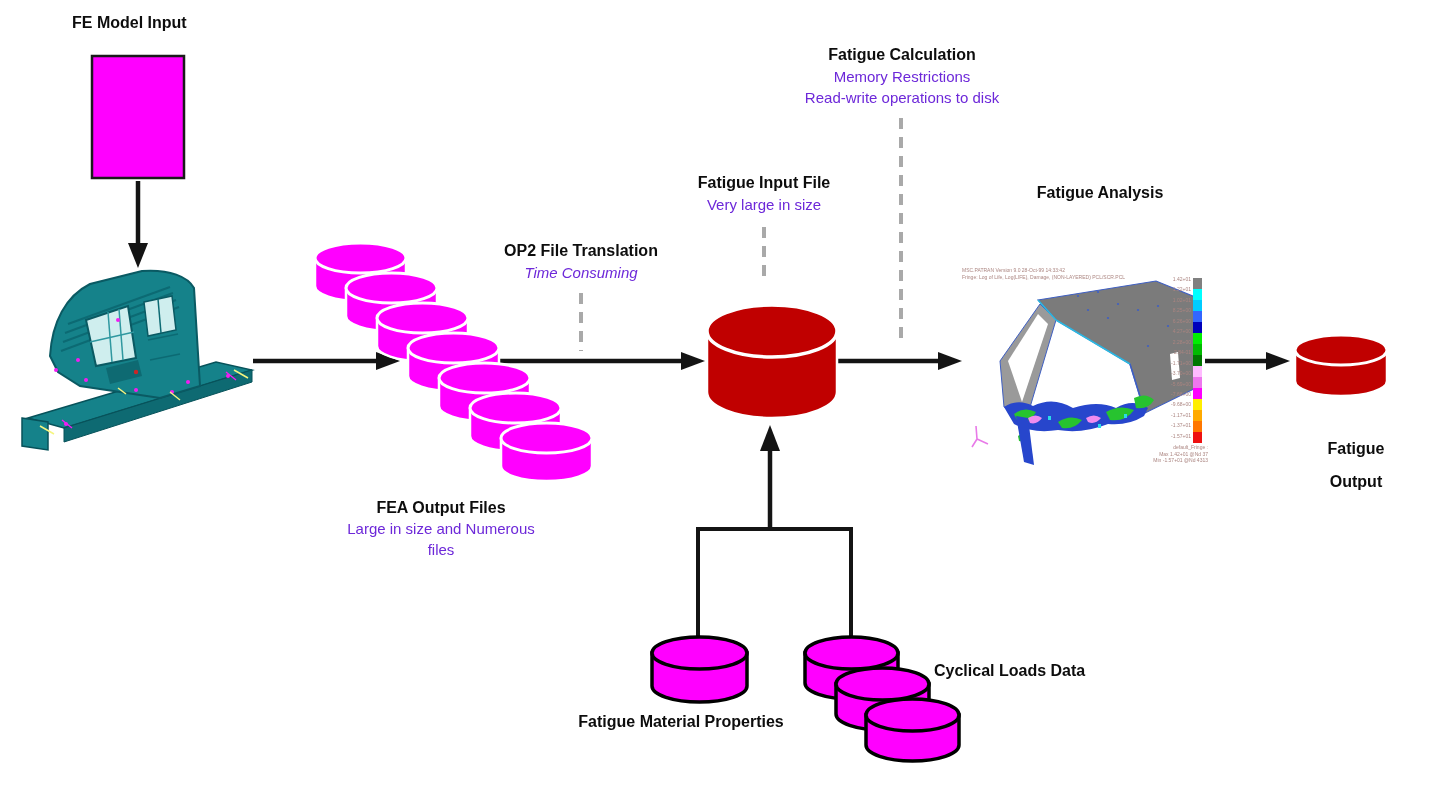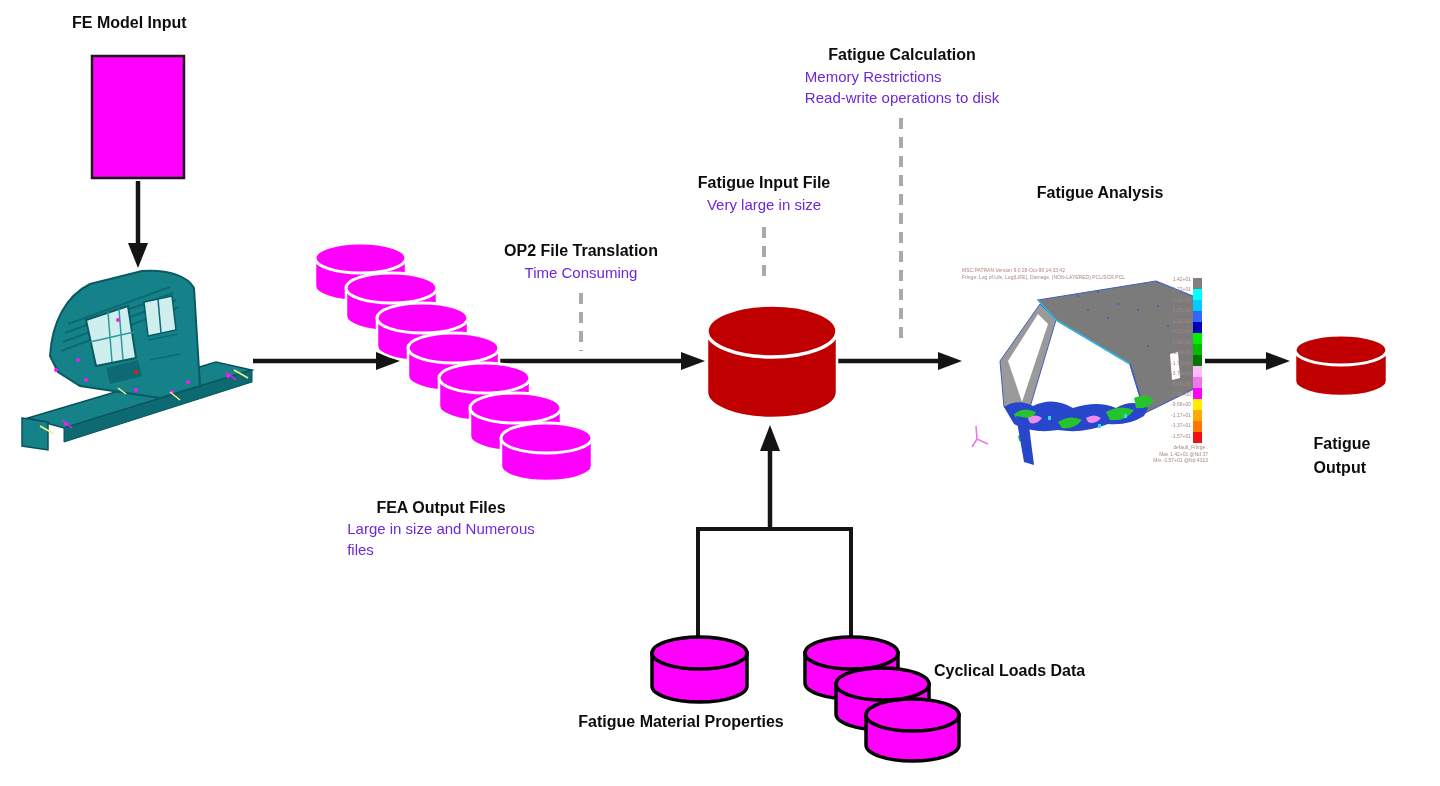--- a/index.html
+++ b/index.html
@@ -1,26 +1,26 @@
 <!DOCTYPE html>
 <html><head>
 <meta charset="utf-8">
 <style>
   html,body{margin:0;padding:0;background:#fff;}
   .canvas{position:relative;width:1440px;height:786px;background:#ffffff;overflow:hidden;
           font-family:"Liberation Sans","DejaVu Sans",sans-serif;color:#111;}
   svg{position:absolute;left:0;top:0;}
   .t{position:absolute;white-space:pre-line;line-height:21px;font-size:15px;}
-  .c{transform:translateX(-50%);text-align:left;}
+  .c{transform:translateX(-50%);text-align:center;}
   .b{font-weight:bold;font-size:16px;line-height:21px;color:#0d0d0d;}
   .sub{color:#6d28d9;}
   .tiny{position:absolute;font-size:5px;line-height:7px;color:#ab8580;white-space:pre-line;
         letter-spacing:0px;}
   .ticks{font-size:5px;line-height:10.45px;text-align:right;color:#ab8580;}
-  .fo{line-height:24px;}
+  .fo{line-height:33px;margin-left:14px;}
 </style>
 </head>
 <body>
 
 <div class="canvas">
 
 <svg width="1440" height="786" viewBox="0 0 1440 786">
 
   <g stroke="#141414" stroke-width="4.5" fill="none">
     <line x1="138" y1="181" x2="138" y2="246"></line>
@@ -216,21 +216,21 @@
   </g>
 </svg>
 
 <div class="t b" style="left:72px;top:12px;">FE Model Input</div>
 
 <div class="t b c" style="left:441px;top:497px;">FEA Output Files</div>
 <div class="t c sub" style="left:441px;top:518px;">Large in size and Numerous
 files</div>
 
 <div class="t b c" style="left:581px;top:240px;">OP2 File Translation</div>
-<div class="t c sub" style="left:581px;top:262px;">Time Consuming</div>
+<div class="t c sub" style="left:581px;top:262px;font-style:italic;">Time Consuming</div>
 
 <div class="t b c" style="left:764px;top:172px;">Fatigue Input File</div>
 <div class="t c sub" style="left:764px;top:194px;">Very large in size</div>
 
 <div class="t b c" style="left:902px;top:44px;">Fatigue Calculation</div>
 <div class="t c sub" style="left:902px;top:66px;">Memory Restrictions
 Read-write operations to disk</div>
 
 <div class="t b c" style="left:1100px;top:182px;">Fatigue Analysis</div>
 

